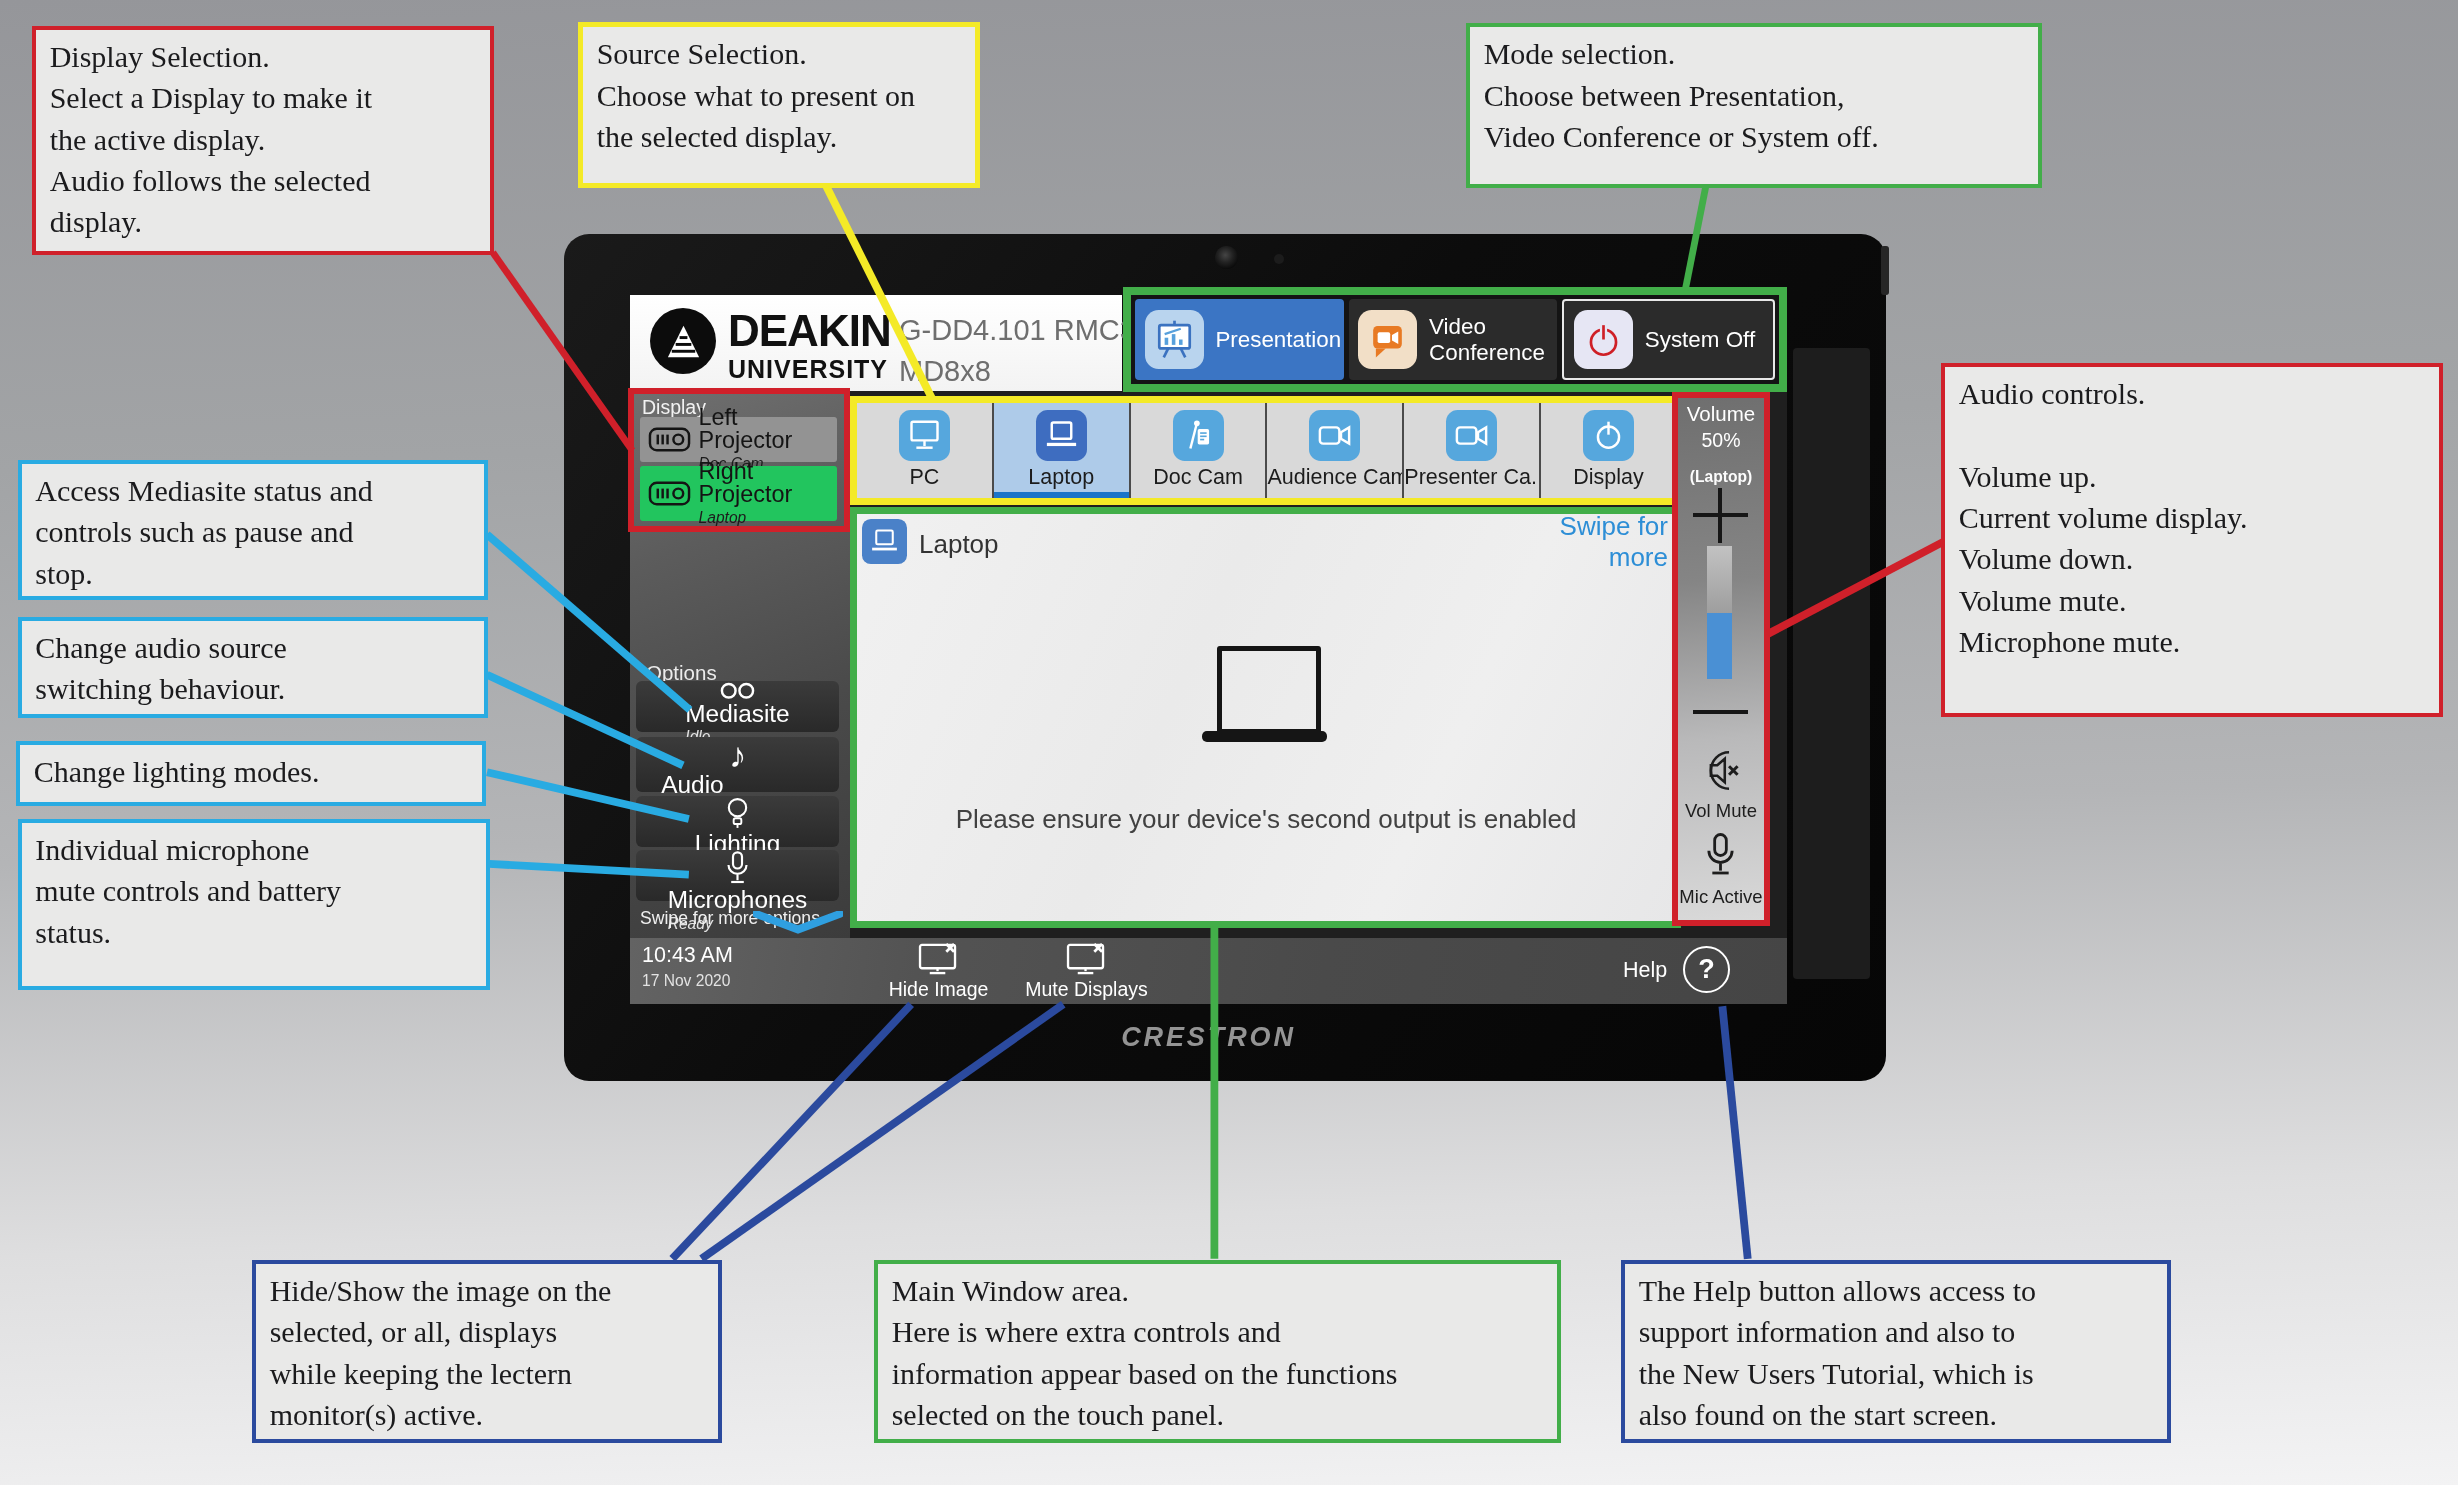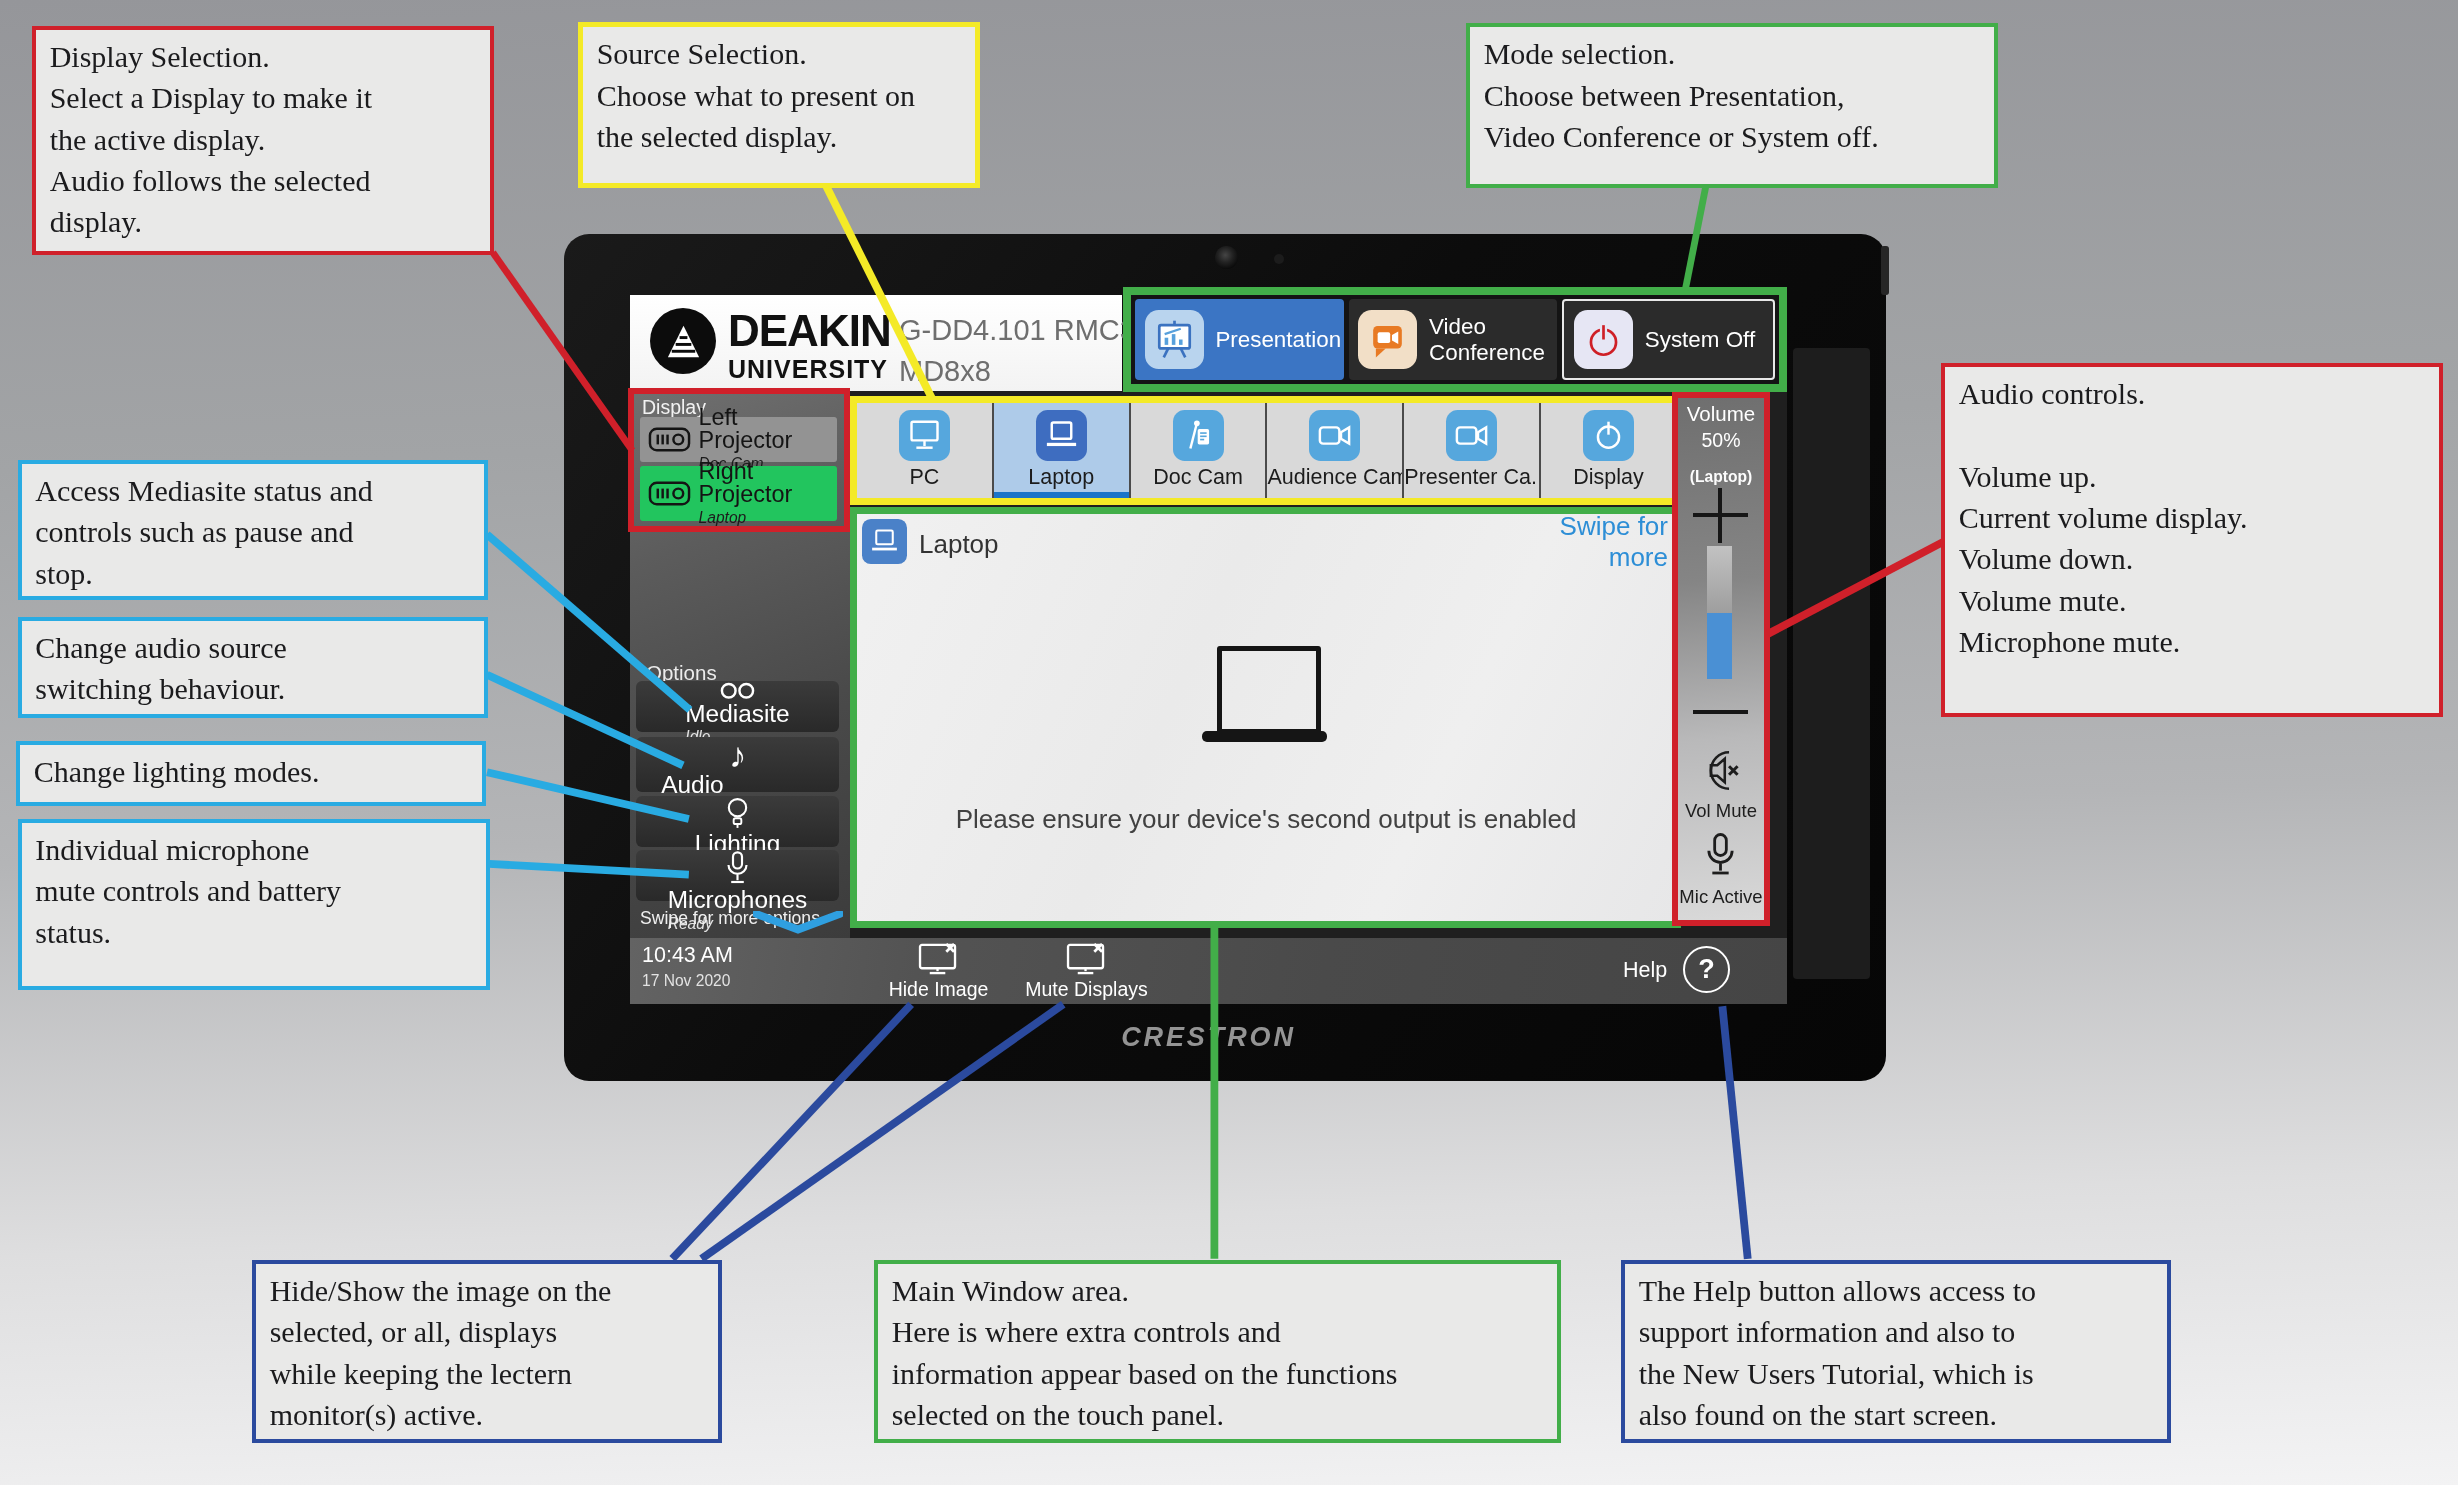--- a/index.html
+++ b/index.html
@@ -429,21 +429,21 @@
 Select a Display to make it
 the active display.
 Audio follows the selected
 display.</div>
 </div>
 <div class="callout c-yellow" style="left:578px;top:22.4px;width:402px;height:166px;">
   <div class="txt">Source Selection.
 Choose what to present on
 the selected display.</div>
 </div>
-<div class="callout c-green" style="left:1466px;top:23.4px;width:532px;height:165px;">
+<div class="callout c-green" style="left:1466px;top:23.4px;width:576px;height:165px;">
   <div class="txt">Mode selection.
 Choose between Presentation,
 Video Conference or System off.</div>
 </div>
 <div class="callout c-red" style="left:1941px;top:363px;width:502px;height:354px;">
   <div class="txt">Audio controls.
 
 Volume up.
 Current volume display.
 Volume down.

